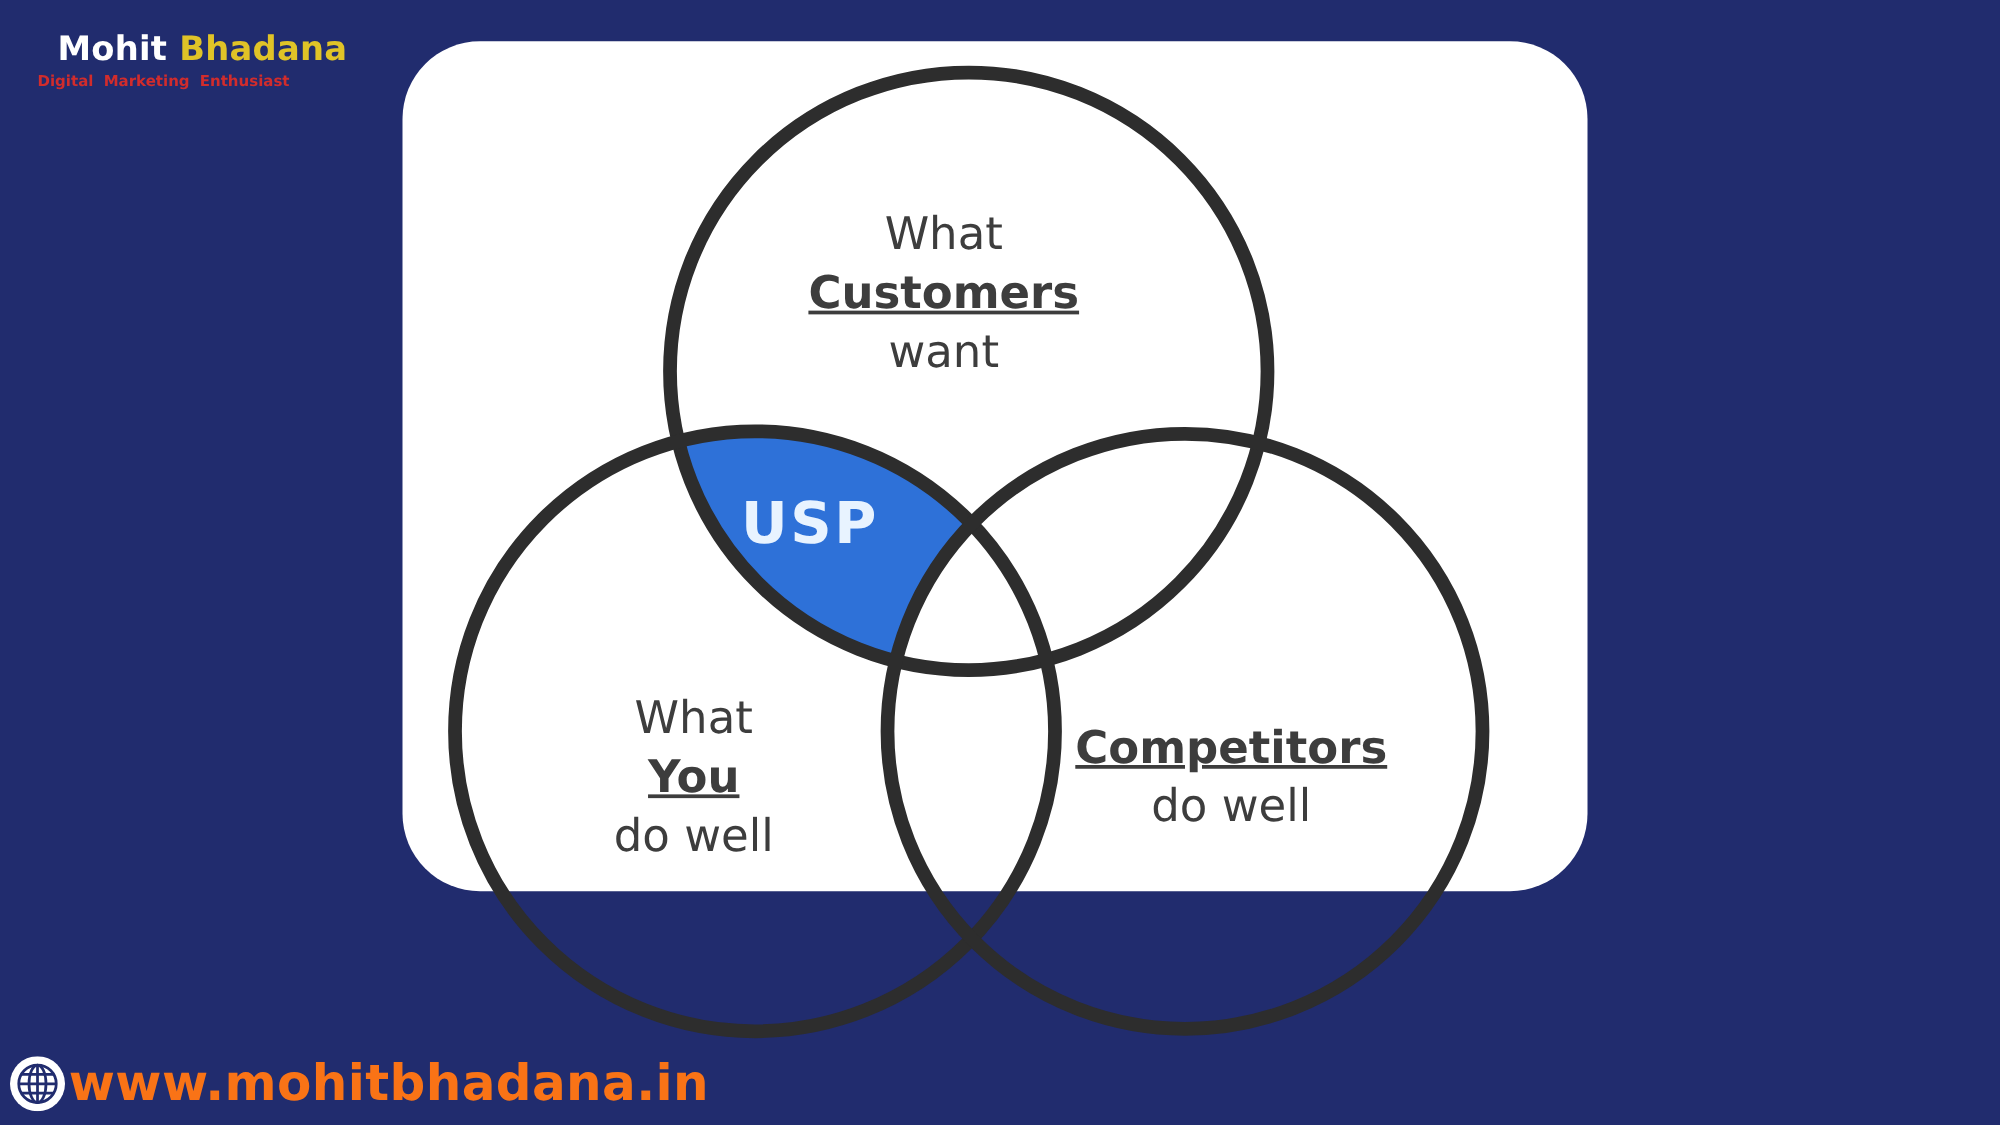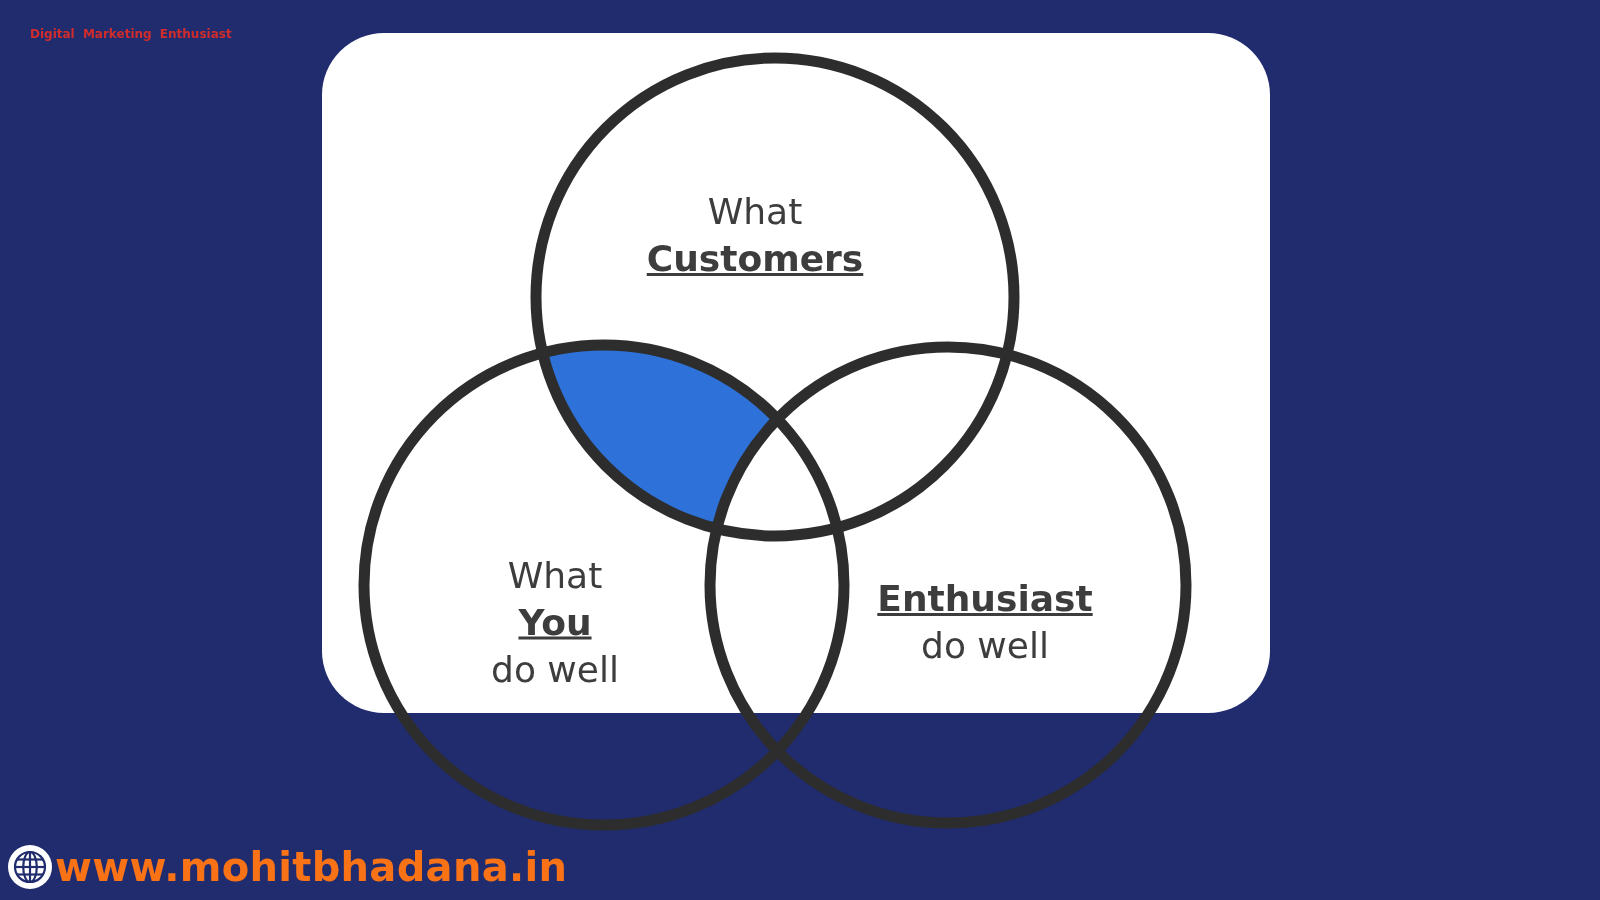--- a/index.html
+++ b/index.html
@@ -40,20 +40,24 @@
   }
 
   
   .site-footer{position:absolute;left:8px;top:844px;display:flex;align-items:center;gap:3px;}
   .footer-text{color:#f97316;font-size:40px;font-weight:700;letter-spacing:.3px;white-space:nowrap;}
 </style>
 </head>
 <body>
 
 <header class="brand">
+  <div class="brand-title">
+    <span class="brand-first">Mohit</span>
+    <span class="brand-last">Bhadana</span>
+  </div>
   <div class="brand-subtitle">Digital Marketing Enthusiast</div>
 </header>
 
 <main class="card">
 
   <svg class="venn-svg" viewBox="0 0 948 810" aria-hidden="true">
     <defs>
       <clipPath id="clip-top-circle">
         <circle cx="453" cy="264" r="239"></circle>
       </clipPath>
@@ -68,33 +72,35 @@
     </g>
 
     <circle class="ring" cx="453" cy="264" r="239"></circle>
     <circle class="ring" cx="282" cy="552" r="240"></circle>
     <circle class="ring" cx="626" cy="552" r="238"></circle>
   </svg>
 
   <div class="label label-top">
     <div>What</div>
     <div class="bold">Customers</div>
+    <div>want</div>
   </div>
 
   <div class="label label-left">
     <div>What</div>
     <div class="bold">You</div>
     <div>do well</div>
   </div>
 
   <div class="label label-right">
-    <div class="bold">Enthusiast</div>
+    <div class="bold">Competitors</div>
     <div>do well</div>
   </div>
 
+  <div class="usp-label">USP</div>
 </main>
 
 <footer class="site-footer">
   <svg width="44" height="44" viewBox="0 0 44 44" aria-hidden="true">
     <circle cx="22" cy="22" r="22" fill="#ffffff"></circle>
     <g stroke="#212c6e" stroke-width="2.2" fill="none">
       <circle cx="22" cy="22" r="15"></circle>
       <ellipse cx="22" cy="22" rx="6.8" ry="15"></ellipse>
       <line x1="7" y1="22" x2="37" y2="22"></line>
       <line x1="9" y1="14.5" x2="35" y2="14.5"></line>

